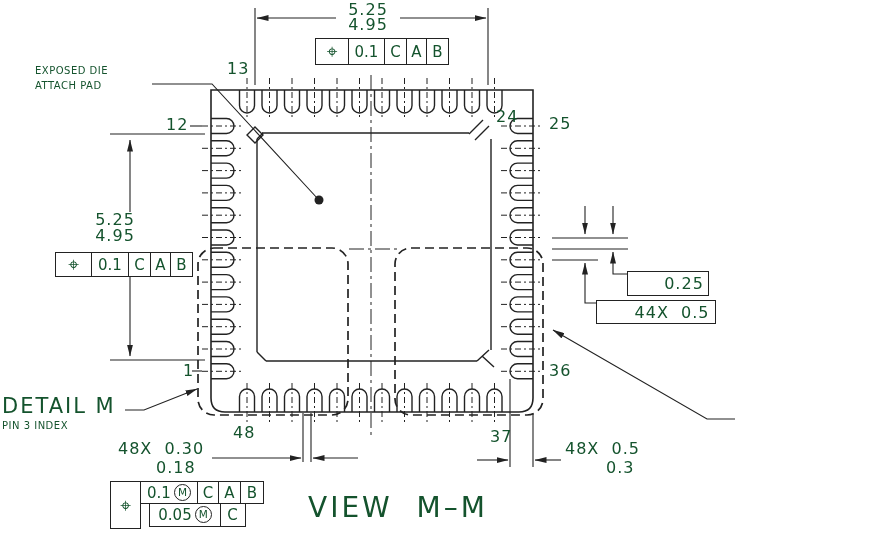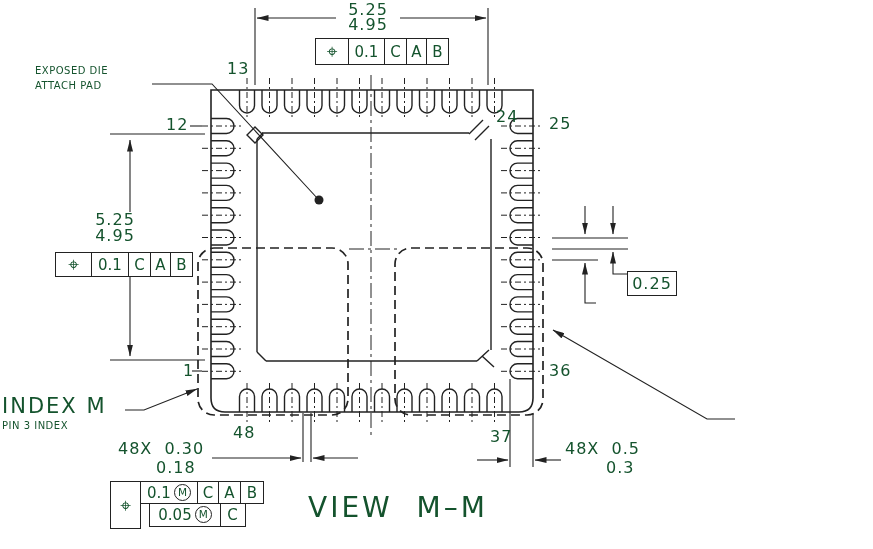--- a/index.html
+++ b/index.html
@@ -5,21 +5,21 @@
   html,body{margin:0;padding:0;background:#fff;}
   #stage{position:relative;width:873px;height:549px;background:#ffffff;overflow:hidden;
          font-family:"DejaVu Sans",sans-serif;color:#14532d;}
   svg{position:absolute;left:0;top:0;}
   .lbl{position:absolute;white-space:pre;letter-spacing:1px;line-height:1.05;}
   .f16{font-size:16px;}
   .f14{font-size:10px;letter-spacing:0.5px;}
   .f21{font-size:21px;letter-spacing:2px;}
   .dimtext{background:#fff;padding:0 2px;text-align:center;}
   .boxdim{position:absolute;border:1.5px solid #222;background:#fff;display:flex;
-          align-items:center;justify-content:center;font-size:16px;letter-spacing:1px;white-space:pre;}
+          align-items:center;justify-content:center;font-size:16px;letter-spacing:1px;white-space:pre;padding-left:32px;}
   
   .fcf{position:absolute;display:flex;background:#fff;font-size:15px;}
   .fcf .cell{border:1.5px solid #222;display:flex;align-items:center;justify-content:center;
              margin-left:-1.5px;background:#fff;white-space:pre;}
   .fcf .cell:first-child{margin-left:0;}
   .possym{font-size:19px;line-height:1;}
   .mc{display:inline-block;width:15px;height:15px;border:1.3px solid #222;border-radius:50%;
       font-size:10.5px;line-height:15px;text-align:center;margin-left:3px;}
   .fcfb{position:absolute;display:flex;background:#fff;font-size:15px;}
   .fcfb .sym{width:29px;height:46px;border:1.5px solid #222;display:flex;align-items:center;justify-content:center;}
@@ -249,25 +249,26 @@
 
   <div class="fcf" style="left:55px;top:252px;height:25px;">
     <span class="cell" style="width:35px;"><span class="possym">⌖</span></span>
     <span class="cell" style="width:37px;">0.1</span>
     <span class="cell" style="width:21px;">C</span>
     <span class="cell" style="width:20px;">A</span>
     <span class="cell" style="width:21px;">B</span>
   </div>
 
   <div class="boxdim" style="left:627px;top:271px;width:48px;height:23px;">0.25</div>
+  <div class="boxdim" style="left:596px;top:300px;width:86px;height:22px;">44X  0.5</div>
 
   <div class="lbl f16" style="left:183px;top:363px;">1</div>
   <div class="lbl f16" style="left:549px;top:363px;">36</div>
 
-  <div class="lbl f21" style="left:2px;top:395px;">INDEX M</div>
+  <div class="lbl f21" style="left:2px;top:395px;">DETAIL M</div>
   <div class="lbl f14" style="left:2px;top:421px;">PIN 3 INDEX</div>
 
   <div class="lbl f16" style="left:233px;top:425px;">48</div>
   <div class="lbl f16" style="left:490px;top:429px;">37</div>
 
   <div class="lbl f16" style="left:118px;top:441px;">48X  0.30</div>
   <div class="lbl f16" style="left:156px;top:460px;">0.18</div>
 
   <div class="lbl f16" style="left:565px;top:441px;">48X  0.5</div>
   <div class="lbl f16" style="left:606px;top:460px;">0.3</div>

